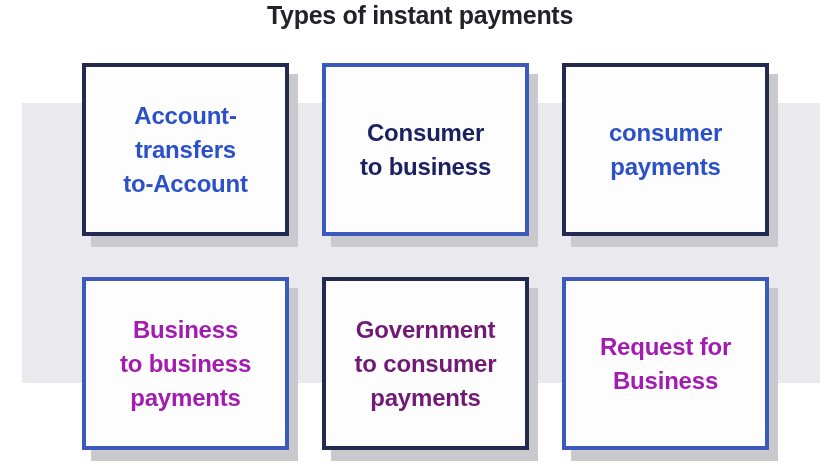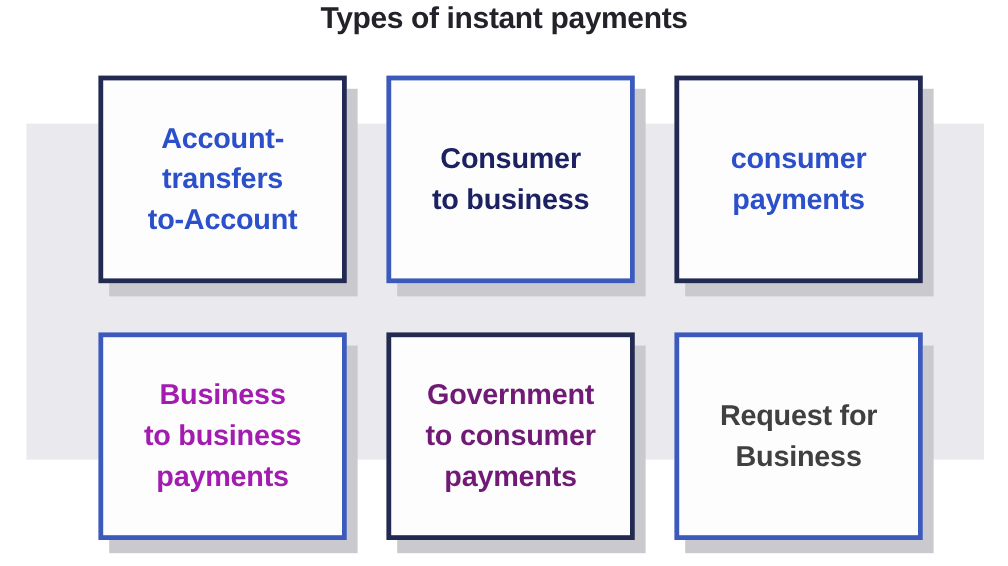--- a/index.html
+++ b/index.html
@@ -98,19 +98,19 @@
       <div class="line">to business</div>
       <div class="line">payments</div>
     </div>
 
     <div class="box" style="border-color: rgb(34, 42, 82); color: #701a75;">
       <div class="line">Government</div>
       <div class="line">to consumer</div>
       <div class="line">payments</div>
     </div>
 
-    <div class="box" style="border-color: rgb(59, 90, 188); color: #404040;">
+    <div class="box" style="border-color: rgb(59, 90, 188); color: #a21caf;">
       <div class="line">Request for</div>
       <div class="line">Business</div>
     </div>
 
   </div>
 </div>
 
 </body></html>

